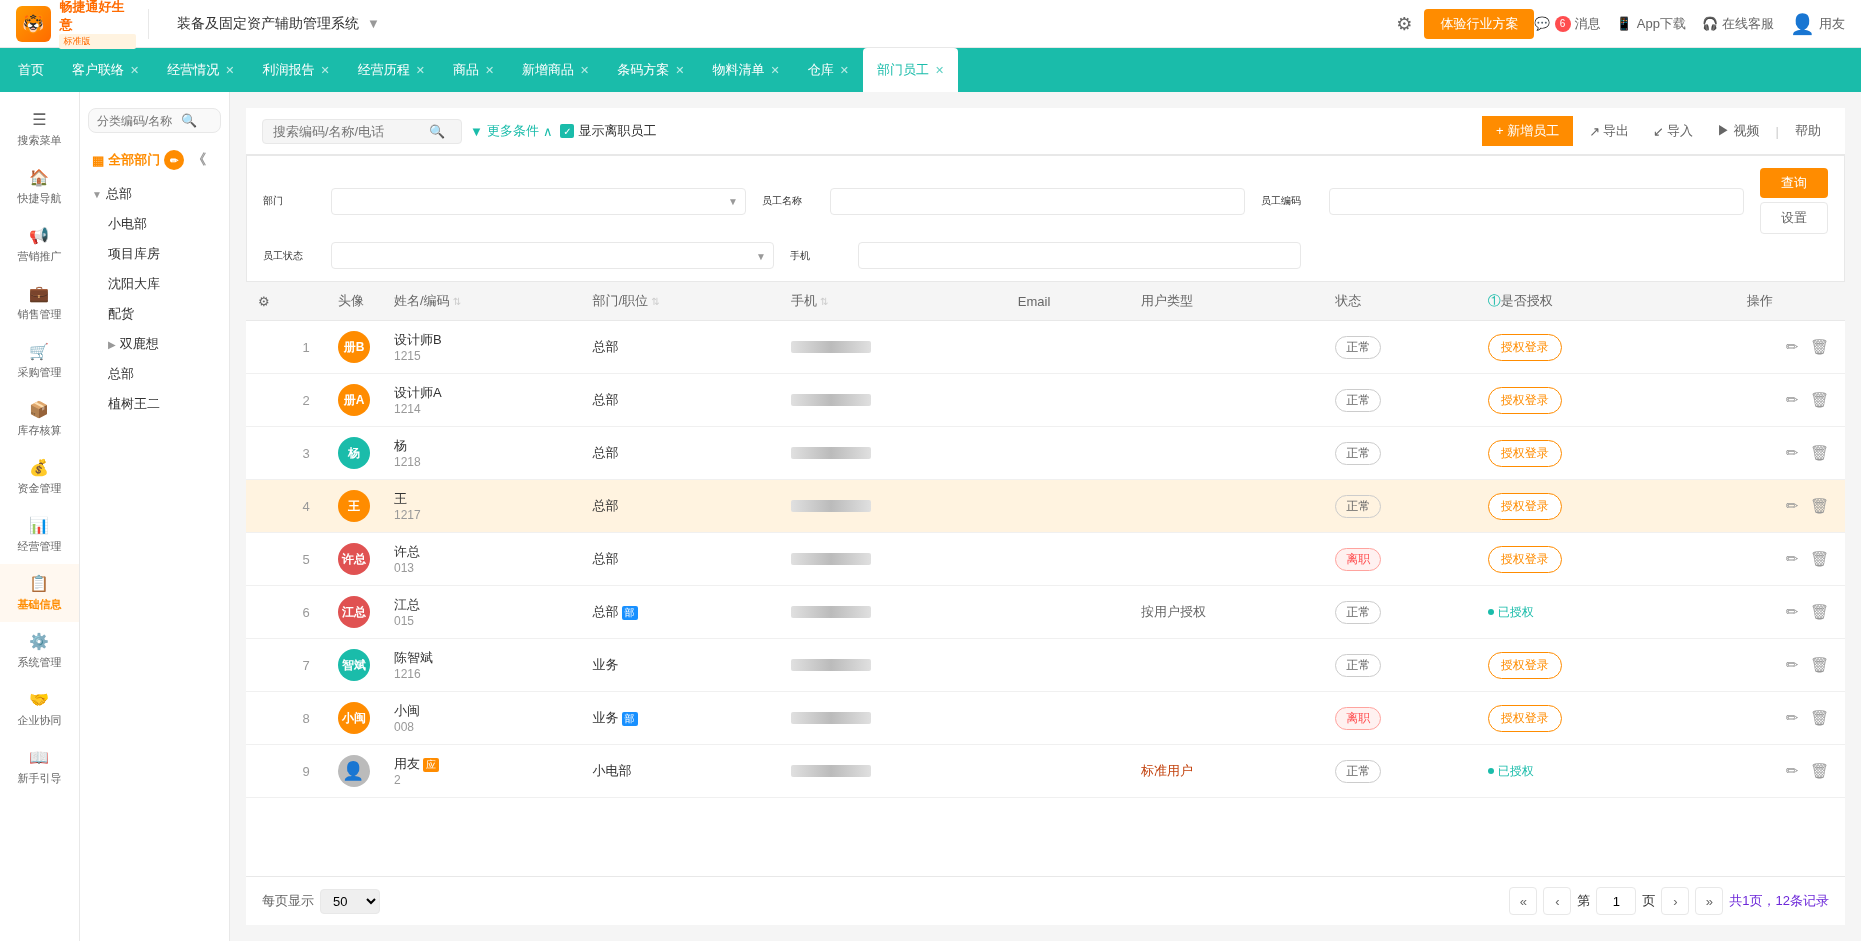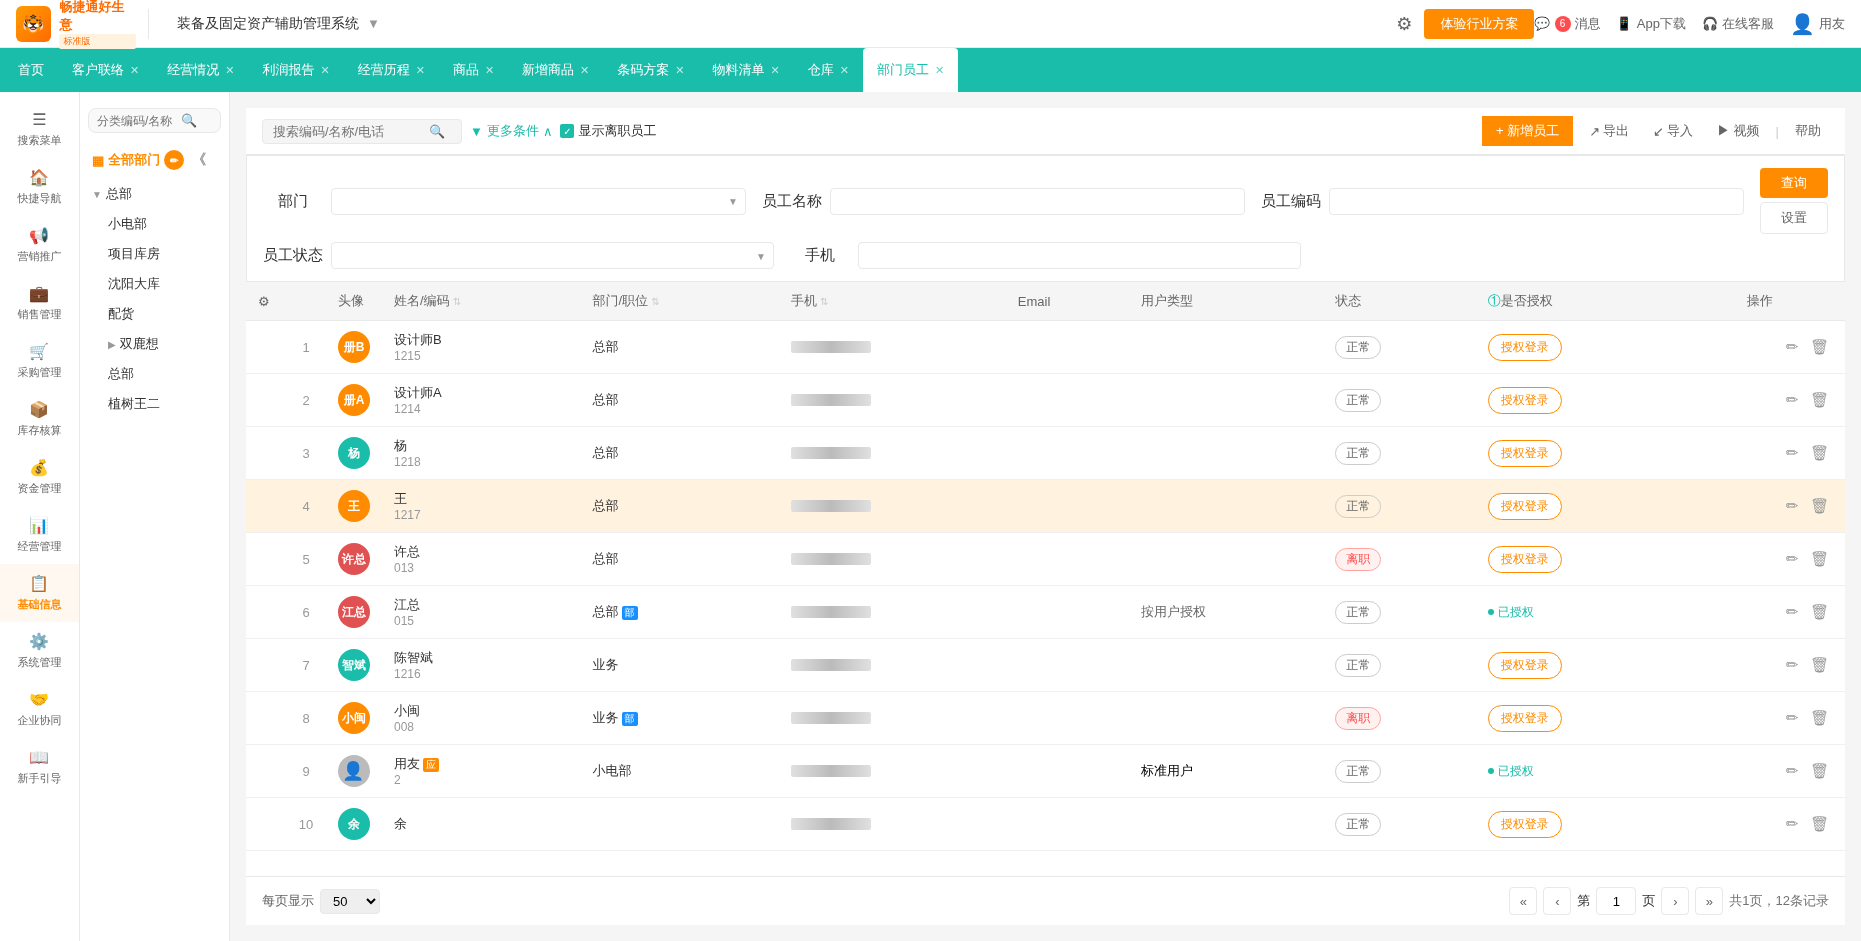--- a/index.html
+++ b/index.html
@@ -57,21 +57,21 @@
     .checkbox-teal { width: 14px; height: 14px; background: #1abcaa; border-radius: 2px; display: flex; align-items: center; justify-content: center; color: white; font-size: 10px; }
     .btn-add-emp { background: #ff8c00; color: white; padding: 6px 14px; border-radius: 0; font-size: 13px; cursor: pointer; border: none; margin-left: auto; white-space: nowrap; }
     .btn-export, .btn-import { display: flex; align-items: center; gap: 3px; color: #666; cursor: pointer; font-size: 13px; padding: 4px 8px; }
     .btn-view, .btn-edit { color: #666; cursor: pointer; font-size: 13px; padding: 4px 8px; }
 
     
     .filter-form { background: #fff; border: 1px solid #e8e8e8; margin: 0; padding: 12px 16px; border-bottom: 1px solid #e8e8e8; position: relative; }
     .filter-form-row { display: flex; align-items: center; gap: 16px; margin-bottom: 8px; }
     .filter-form-row:last-child { margin-bottom: 0; }
     .filter-field { display: flex; align-items: center; gap: 8px; flex: 1; }
-    .filter-field label { font-size: 15px; color: #333; white-space: nowrap; min-width: 60px; text-align: center; }
+    .filter-field label { font-size: 10px; color: #333; white-space: nowrap; min-width: 60px; text-align: left; }
     .filter-field select, .filter-field input[type="text"] { border: 1px solid #e8e8e8; border-radius: 4px; padding: 5px 10px; font-size: 13px; background: white; flex: 1; outline: none; }
     .filter-field .select-wrap { position: relative; flex: 1; }
     .filter-field .select-wrap select { width: 100%; appearance: none; padding-right: 24px; }
     .filter-field .select-wrap::after { content: '▼'; position: absolute; right: 8px; top: 50%; transform: translateY(-50%); font-size: 10px; color: #999; pointer-events: none; }
     .filter-btns { display: flex; flex-direction: column; gap: 4px; margin-left: auto; }
     .btn-query { background: #ff8c00; color: white; padding: 6px 20px; border-radius: 4px; font-size: 13px; cursor: pointer; border: none; }
     .btn-set { background: white; color: #666; padding: 6px 20px; border-radius: 4px; font-size: 13px; cursor: pointer; border: 1px solid #e8e8e8; }
 
     
     .emp-table { flex: 1; overflow-y: auto; }
@@ -82,21 +82,21 @@
     .th-sort { display: flex; align-items: center; gap: 3px; }
     .sort-icon { font-size: 10px; color: #ccc; }
 
     
     .pagination { display: flex; align-items: center; justify-content: space-between; padding: 10px 16px; background: #fff; border-top: 1px solid #e8e8e8; }
     .page-size { display: flex; align-items: center; gap: 6px; font-size: 13px; color: #666; }
     .page-size select { border: 1px solid #e8e8e8; border-radius: 4px; padding: 3px 8px; font-size: 13px; }
     .page-nav { display: flex; align-items: center; gap: 6px; font-size: 13px; }
     .page-btn { width: 28px; height: 28px; display: flex; align-items: center; justify-content: center; border: 1px solid #e8e8e8; border-radius: 4px; cursor: pointer; color: #666; background: white; }
     .page-input { width: 40px; height: 28px; border: 1px solid #e8e8e8; border-radius: 4px; text-align: center; font-size: 13px; }
-    .page-total { font-size: 13px; color: #737373; }
+    .page-total { font-size: 13px; color: #6d28d9; }
 
     
     .dept-search { display: flex; align-items: center; gap: 4px; margin: 8px; border: 1px solid #e8e8e8; border-radius: 8px; padding: 4px 8px; background: #f9f9f9; }
     .dept-search input { border: none; background: transparent; outline: none; font-size: 12px; width: 80px; }
   </style>
 </head>
 <body>
 
 <div class="top-bar">
   <div class="top-bar-logo">
@@ -649,57 +649,26 @@
       <div style="font-size:13px;color:#333;">用友<span style="display:inline-block;background:#ff8c00;color:white;border-radius:2px;padding:0 3px;font-size:10px;margin-left:3px;">应</span></div>
       <div style="font-size:12px;color:#999;">2</div>
     </td>
     <td>
       小电部
     </td>
     <td>
       <div style="background:linear-gradient(90deg,#e0e0e0,#bbb,#e0e0e0);height:12px;width:80px;border-radius:2px;"></div>
     </td>
     <td style="color:#ccc;"></td>
-    <td style="color:#000000;">标准用户</td>
+    <td style="color:#c2410c;">标准用户</td>
     <td>
       <span style="display:inline-block;padding:2px 10px;border:1px solid #ccc;border-radius:12px;font-size:12px;color:#666;">正常</span>
     </td>
     <td>
       <span style="display:flex;align-items:center;gap:4px;font-size:12px;color:#1abcaa;"><span style="width:6px;height:6px;background:#1abcaa;border-radius:50%;display:inline-block;"></span>已授权</span>
-    </td>
-    <td style="text-align:right;padding-right:16px;">
-      <span style="color:#999;cursor:pointer;font-size:15px;margin-right:8px;">✏</span>
-      <span style="color:#999;cursor:pointer;font-size:15px;">🗑</span>
-    </td>
-  </tr>
-              <tr>
-    <td></td>
-    <td style="color:#999;text-align:center;">10</td>
-    <td>
-      <div style="width:32px;height:32px;border-radius:50%;background:#1abcaa;display:flex;align-items:center;justify-content:center;color:white;font-size:12px;font-weight:bold;">
-        余
-      </div>
-    </td>
-    <td>
-      <div style="font-size:13px;color:#333;">余</div>
-      <div style="font-size:12px;color:#999;"></div>
-    </td>
-    <td>
-      
-    </td>
-    <td>
-      <div style="background:linear-gradient(90deg,#e0e0e0,#bbb,#e0e0e0);height:12px;width:80px;border-radius:2px;"></div>
-    </td>
-    <td style="color:#ccc;"></td>
-    <td style="color:#666;"></td>
-    <td>
-      <span style="display:inline-block;padding:2px 10px;border:1px solid #ccc;border-radius:12px;font-size:12px;color:#666;">正常</span>
-    </td>
-    <td>
-      <button style="padding:4px 12px;border:1px solid #ff8c00;border-radius:14px;color:#ff8c00;font-size:12px;cursor:pointer;background:white;">授权登录</button>
     </td>
     <td style="text-align:right;padding-right:16px;">
       <span style="color:#999;cursor:pointer;font-size:15px;margin-right:8px;">✏</span>
       <span style="color:#999;cursor:pointer;font-size:15px;">🗑</span>
     </td>
   </tr>
             </tbody>
         </table>
       </div>
 

